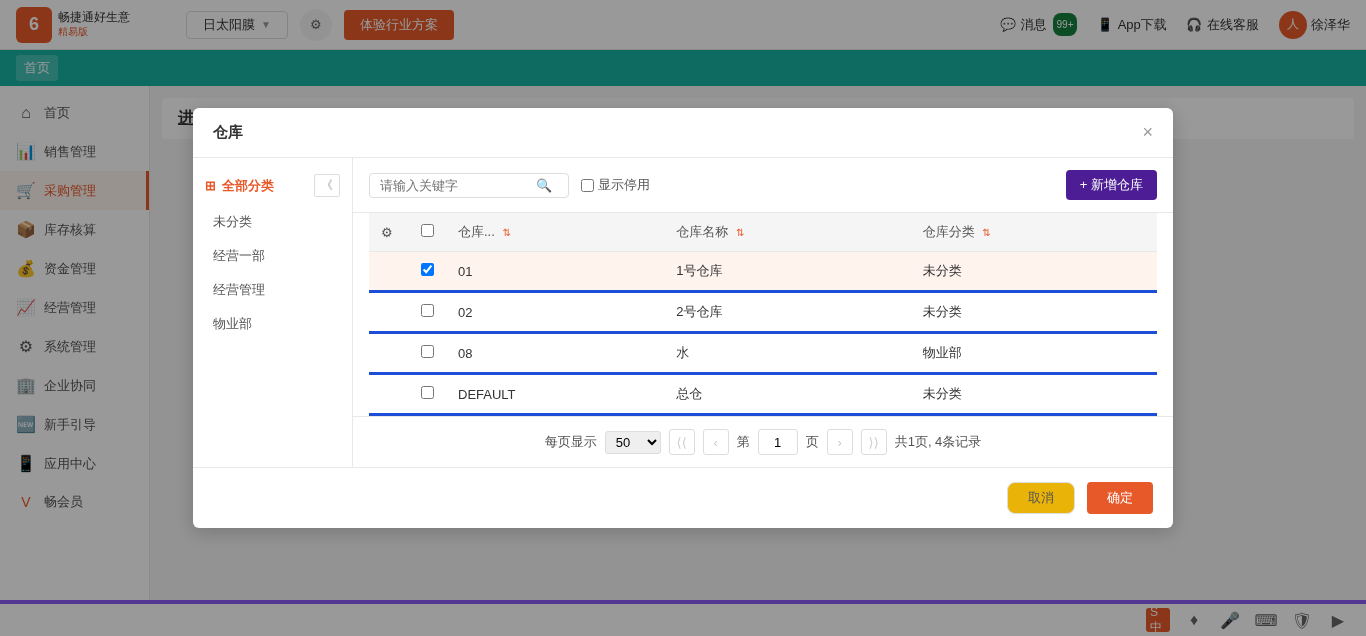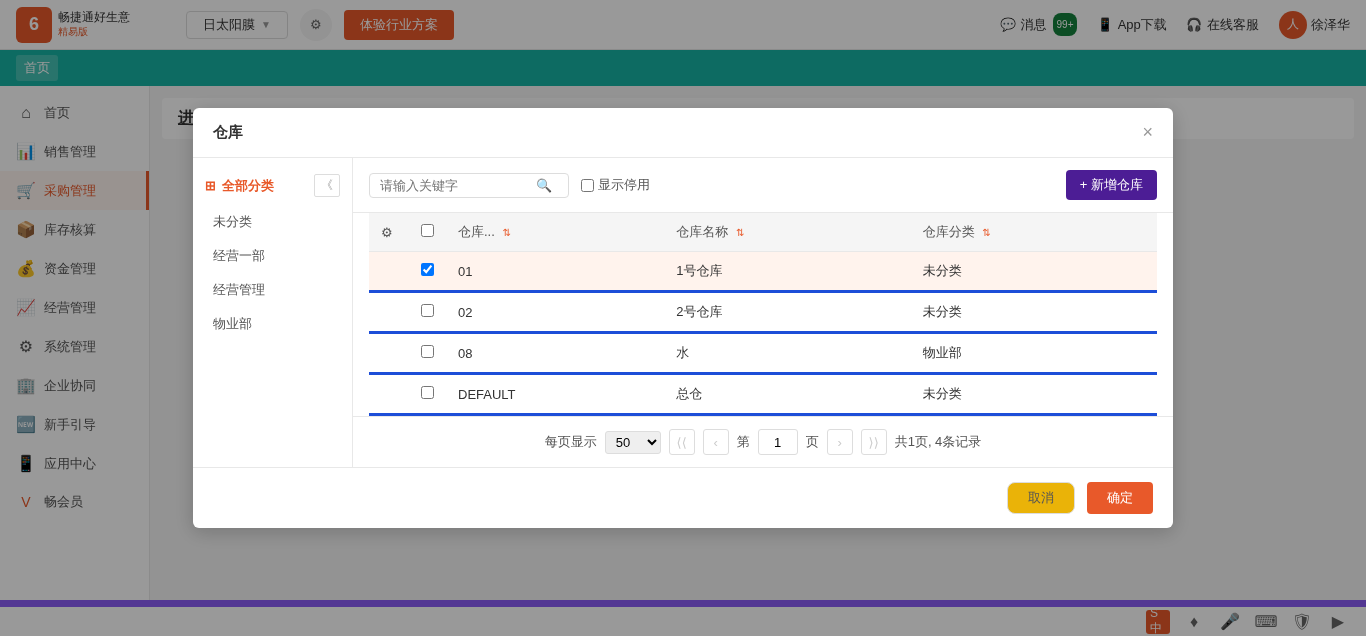--- a/index.html
+++ b/index.html
@@ -265,21 +265,21 @@
       padding: 6px 20px; border: none; border-radius: 4px;
       cursor: pointer; background: #e8592a; color: #ffffff; font-size: 13px;
     }
 
     
     .bottom-bar {
       position: fixed;
       bottom: 0; left: 0; right: 0;
       height: 36px;
       background: #fff;
-      border-top: 7px solid #8b5cf6;
+      border-top: 4px solid #8b5cf6;
       display: flex; align-items: center; justify-content: flex-end;
       padding: 0 16px;
       gap: 12px;
       z-index: 50;
     }
     .bottom-icon { width: 24px; height: 24px; display: flex; align-items: center; justify-content: center; cursor: pointer; color: #666; font-size: 16px; }
   </style>
 </head>
 <body>
 

